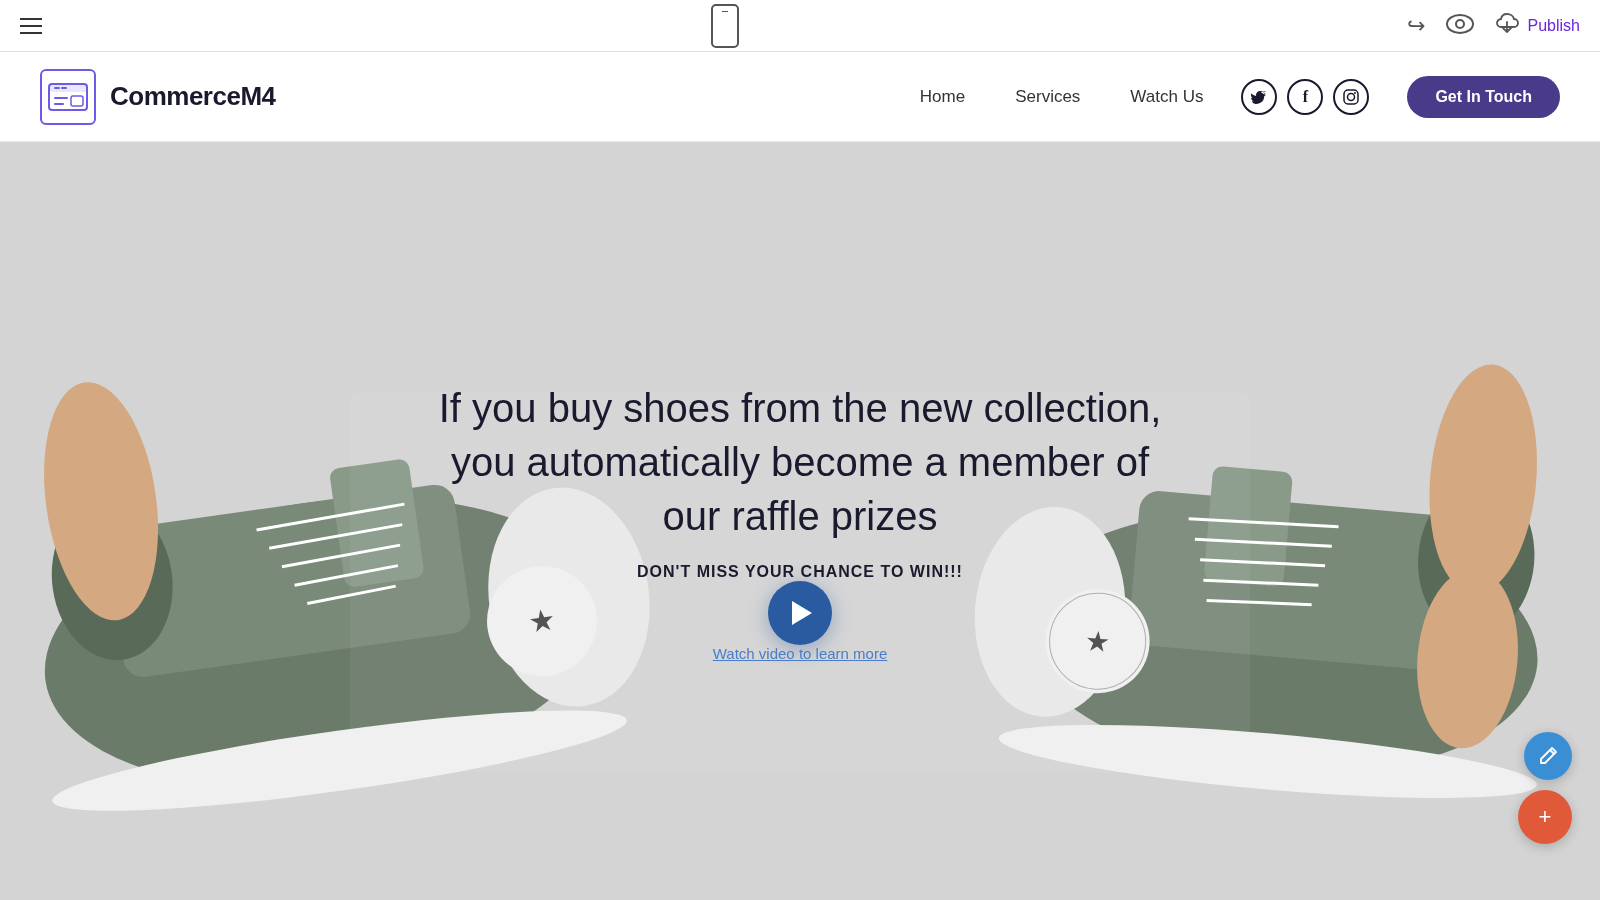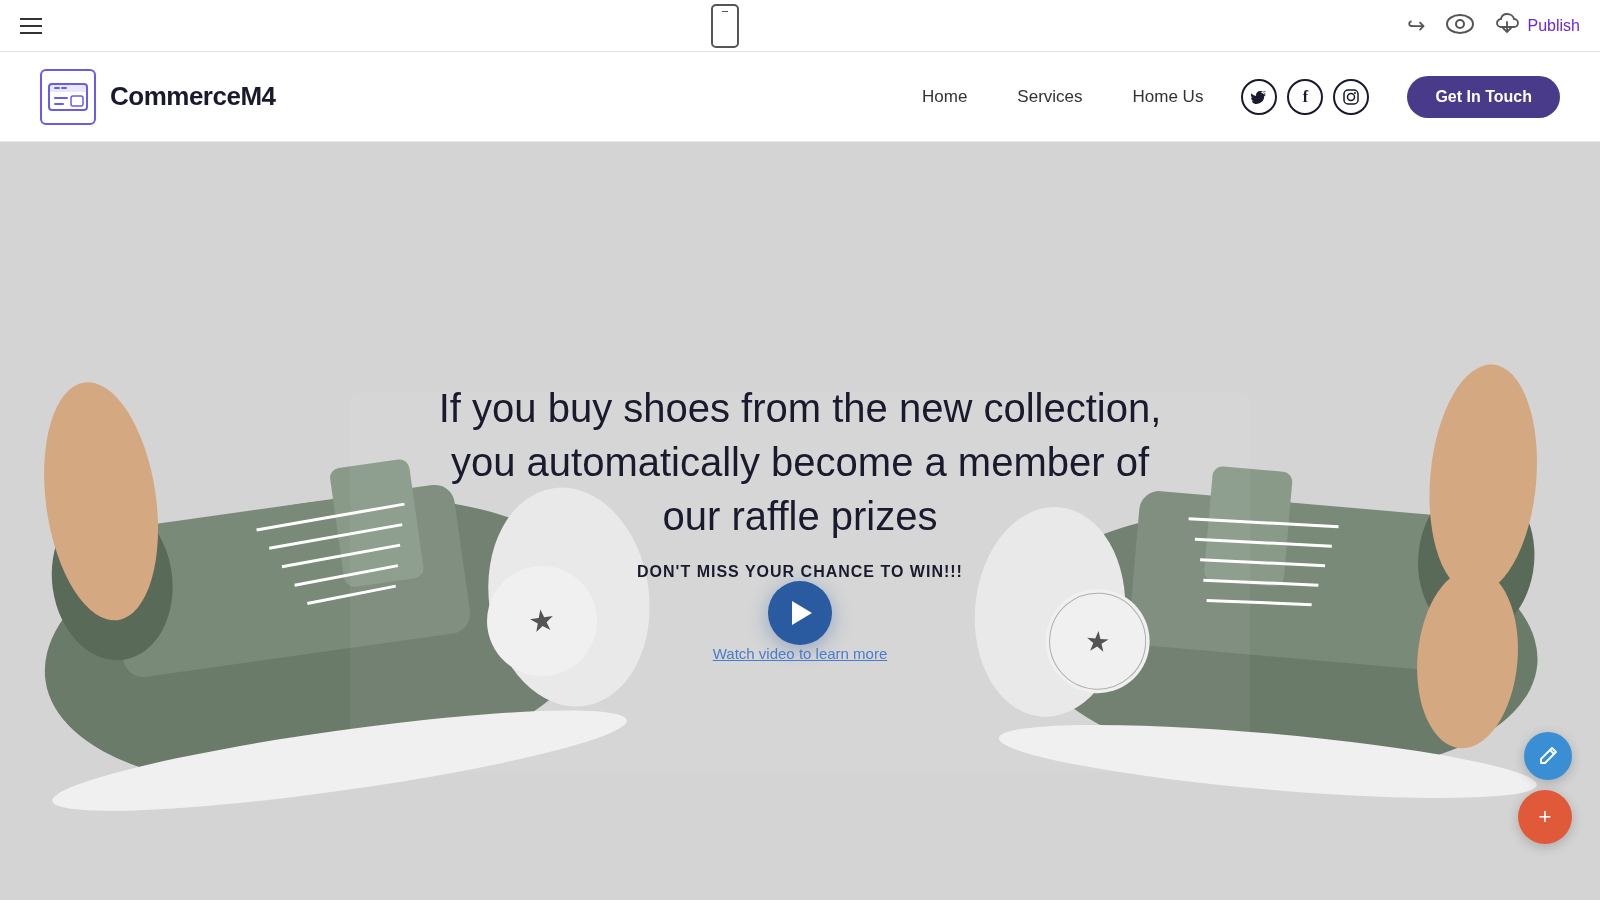--- a/index.html
+++ b/index.html
@@ -398,21 +398,21 @@
 
   <div class="nav-area">
     <ul class="nav-links">
       <li>
         <a href="#">Home</a>
       </li>
       <li>
         <a href="#">Services</a>
       </li>
       <li>
-        <a href="#">Home Us</a>
+        <a href="#">Watch Us</a>
       </li>
     </ul>
 
     <div class="social-icons">
       <a class="social-icon">
         <svg width="16" height="14" viewBox="0 0 16 14" fill="none">
           <path d="M15 1C14.3 1.7 13.5 2.2 12.6 2.5C11.7 1.5 10.4 0.9 9 1C6.8 1 5 2.8 5 5C5 5.3 5 5.6 5.1 5.9C3 5.8 1.3 4.8 0.3 3.3C0 3.8 -0.1 4.3 0 5C0 6.4 0.7 7.6 1.8 8.3C1.2 8.3 0.6 8.1 0.1 7.8C0.1 9.4 1.2 10.8 2.7 11.2C2.1 11.4 1.5 11.4 0.9 11.3C1.3 12.7 2.6 13.7 4.1 13.7C2.8 14.7 1.1 15.2 -0.5 15.2C0.3 16 3.5 15 5 14C10 13.9 13.1 10.7 13.1 7.1V6.6C13.8 6 14.4 5.3 15 4.5C14.3 4.8 13.6 5 12.9 5.1C13.7 4.6 14.3 3.8 14.6 2.9C13.9 3.4 13.1 3.7 12.2 3.9C11.4 3 10.3 2.5 9 2.5" fill="#1a1a2e"></path>
         </svg>
       </a>
       <a class="social-icon" style="font-family: serif; font-size: 16px;">f</a>

